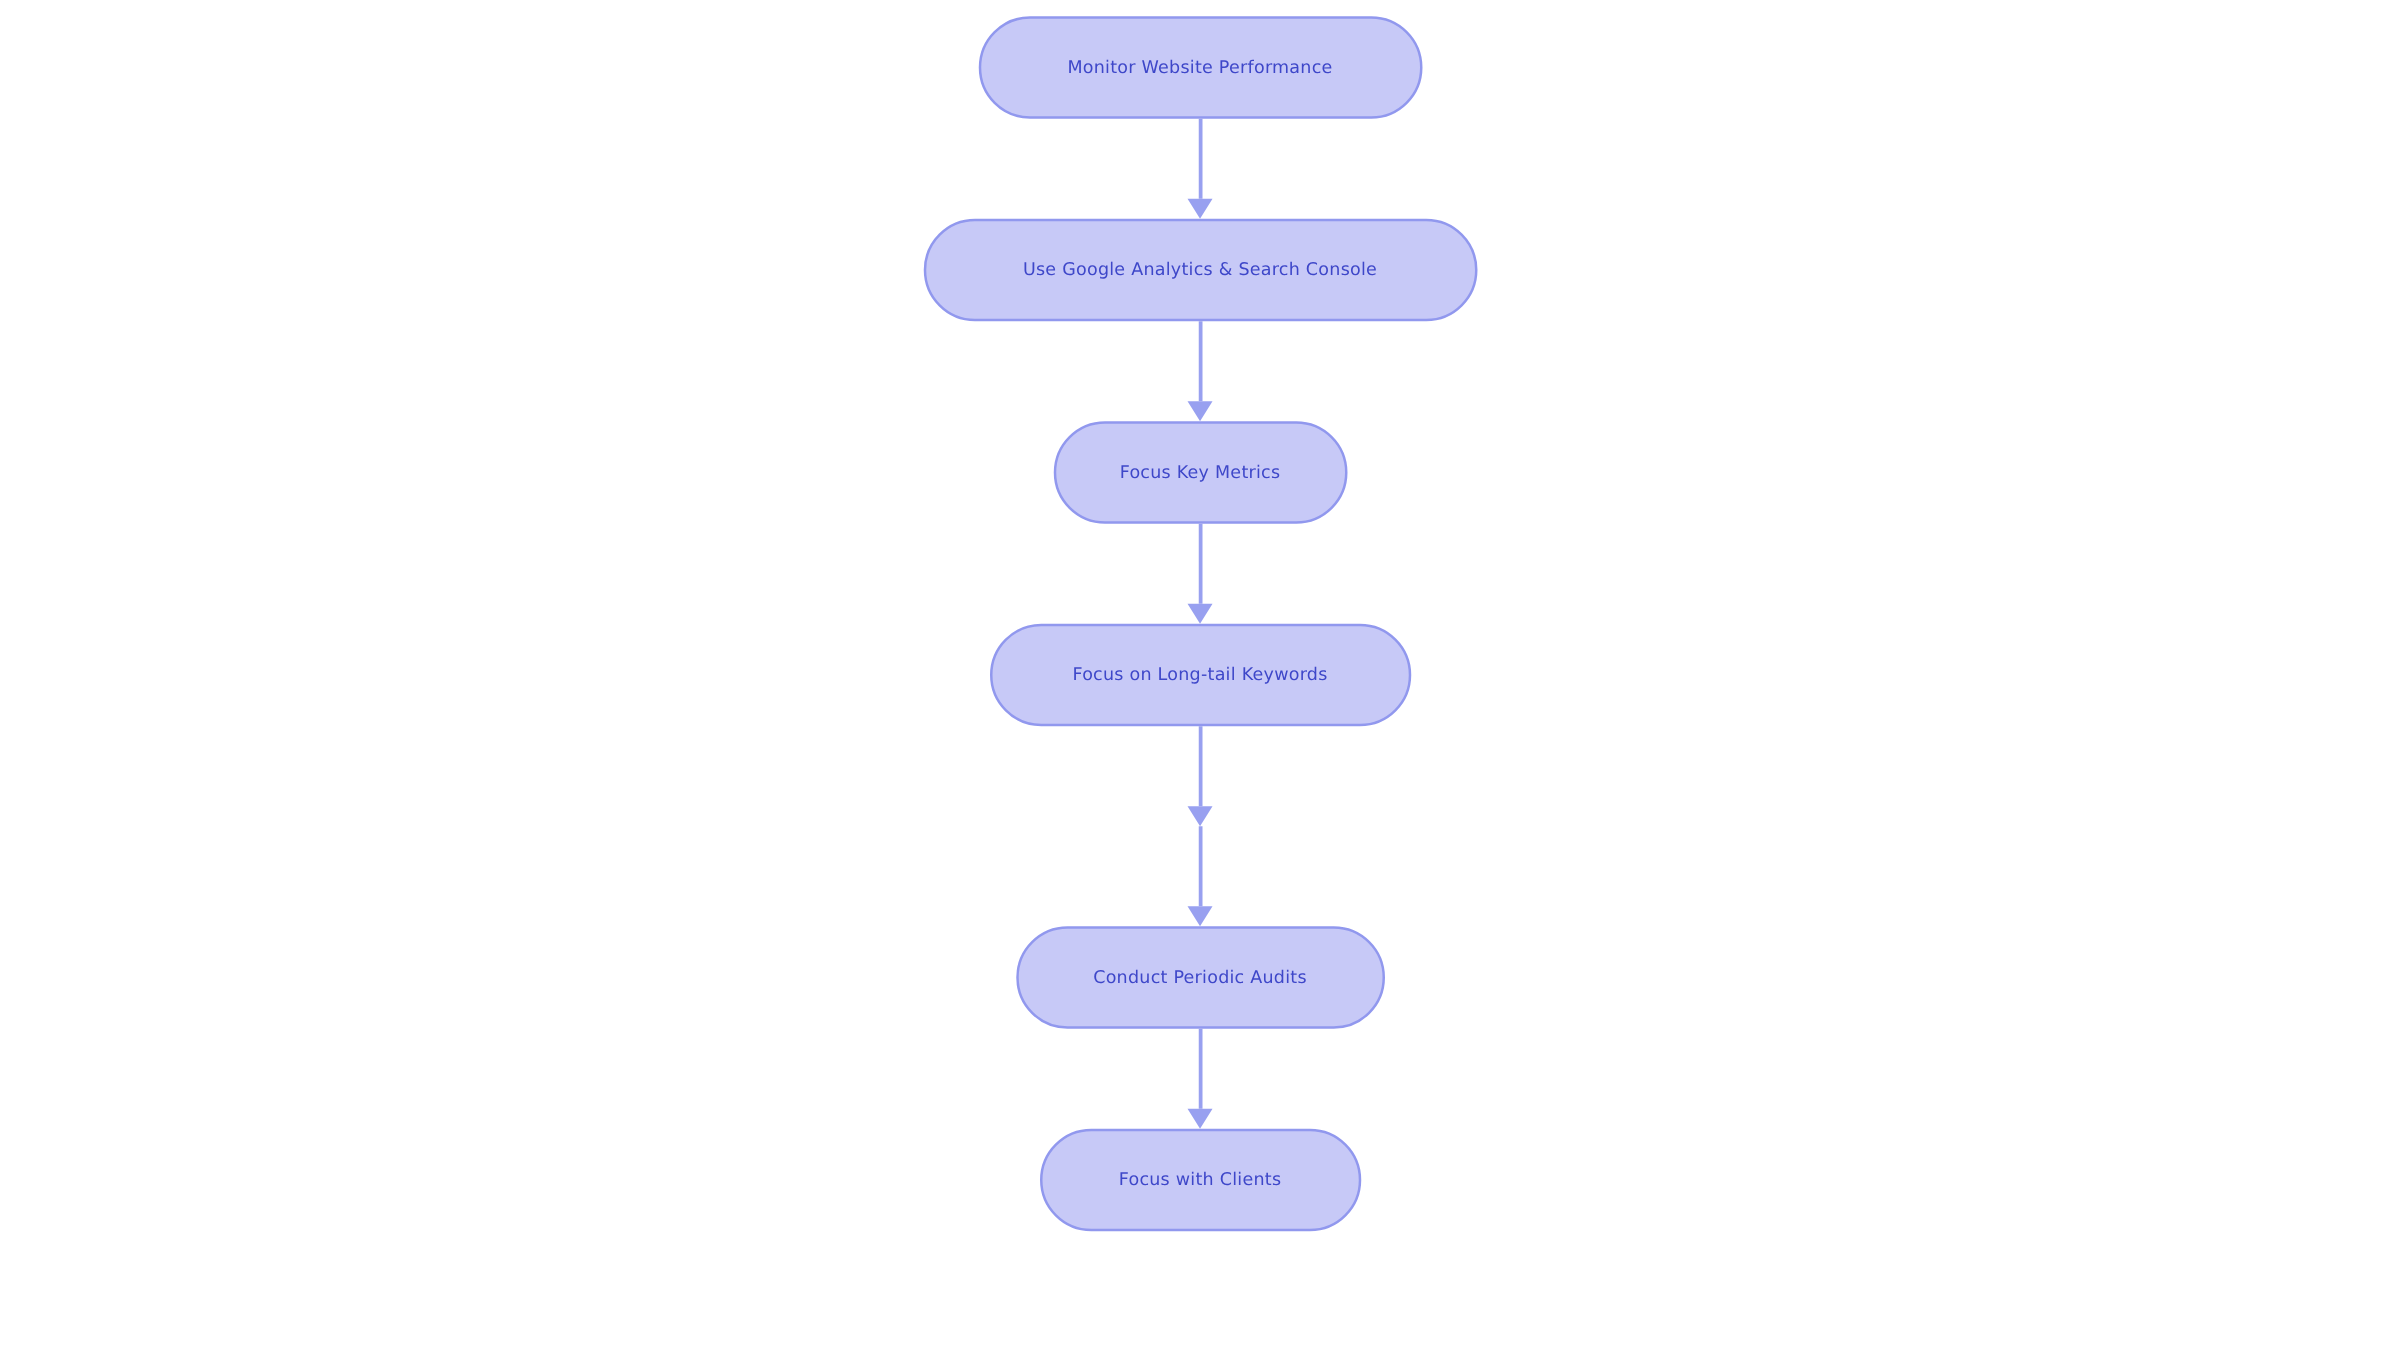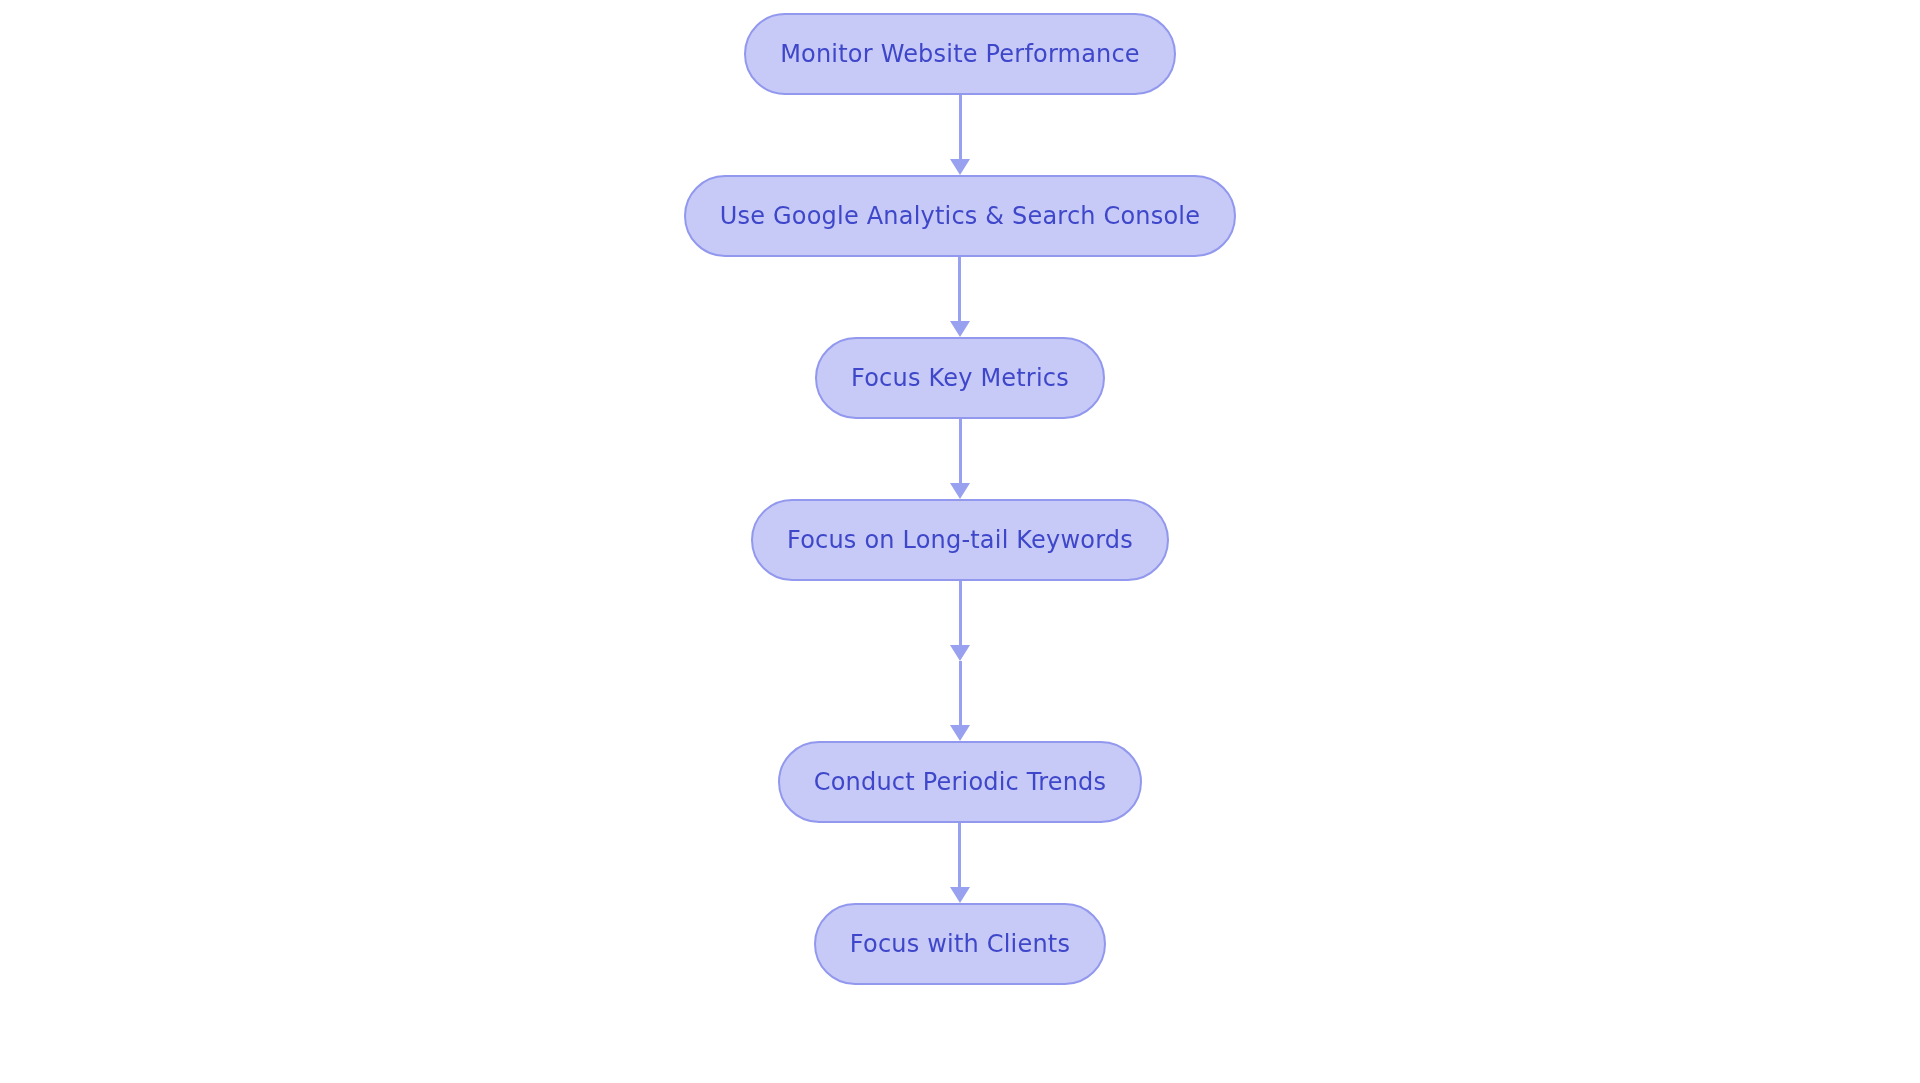--- a/index.html
+++ b/index.html
@@ -35,21 +35,21 @@
     background: var(--node-fill);
     border: 2px solid var(--node-border);
     border-radius: 41px;
     display: flex;
     align-items: center;
     justify-content: center;
     padding: 0 34px;
   }
   .node-label {
     color: var(--node-text);
-    font-size: 24px;
+    font-size: 14px;
     letter-spacing: 0.2px;
     white-space: nowrap;
     text-align: center;
   }
   .connector {
     height: 80px;
     display: flex;
     flex-direction: column;
     align-items: center;
   }
@@ -95,39 +95,39 @@
       <div class="node" style="min-width: 235px;">
         <span class="node-label">Focus Key Metrics</span>
       </div>
       <div class="connector">
         <div class="line"></div>
         <div class="head"></div>
       </div>
     </div>
 
     <div class="node-wrap">
-      <div class="node" style="min-width: 337px; justify-content: flex-end;">
+      <div class="node" style="min-width: 337px;">
         <span class="node-label">Focus on Long-tail Keywords</span>
       </div>
       <div class="connector">
         <div class="line"></div>
         <div class="head"></div>
       </div>
     </div>
 
     <div class="node-wrap">
       <div class="connector">
         <div class="line"></div>
         <div class="head"></div>
       </div>
     </div>
 
     <div class="node-wrap">
       <div class="node" style="min-width: 295px;">
-        <span class="node-label">Conduct Periodic Trends</span>
+        <span class="node-label">Conduct Periodic Audits</span>
       </div>
       <div class="connector">
         <div class="line"></div>
         <div class="head"></div>
       </div>
     </div>
 
     <div class="node-wrap">
       <div class="node" style="min-width: 257px;">
         <span class="node-label">Focus with Clients</span>

